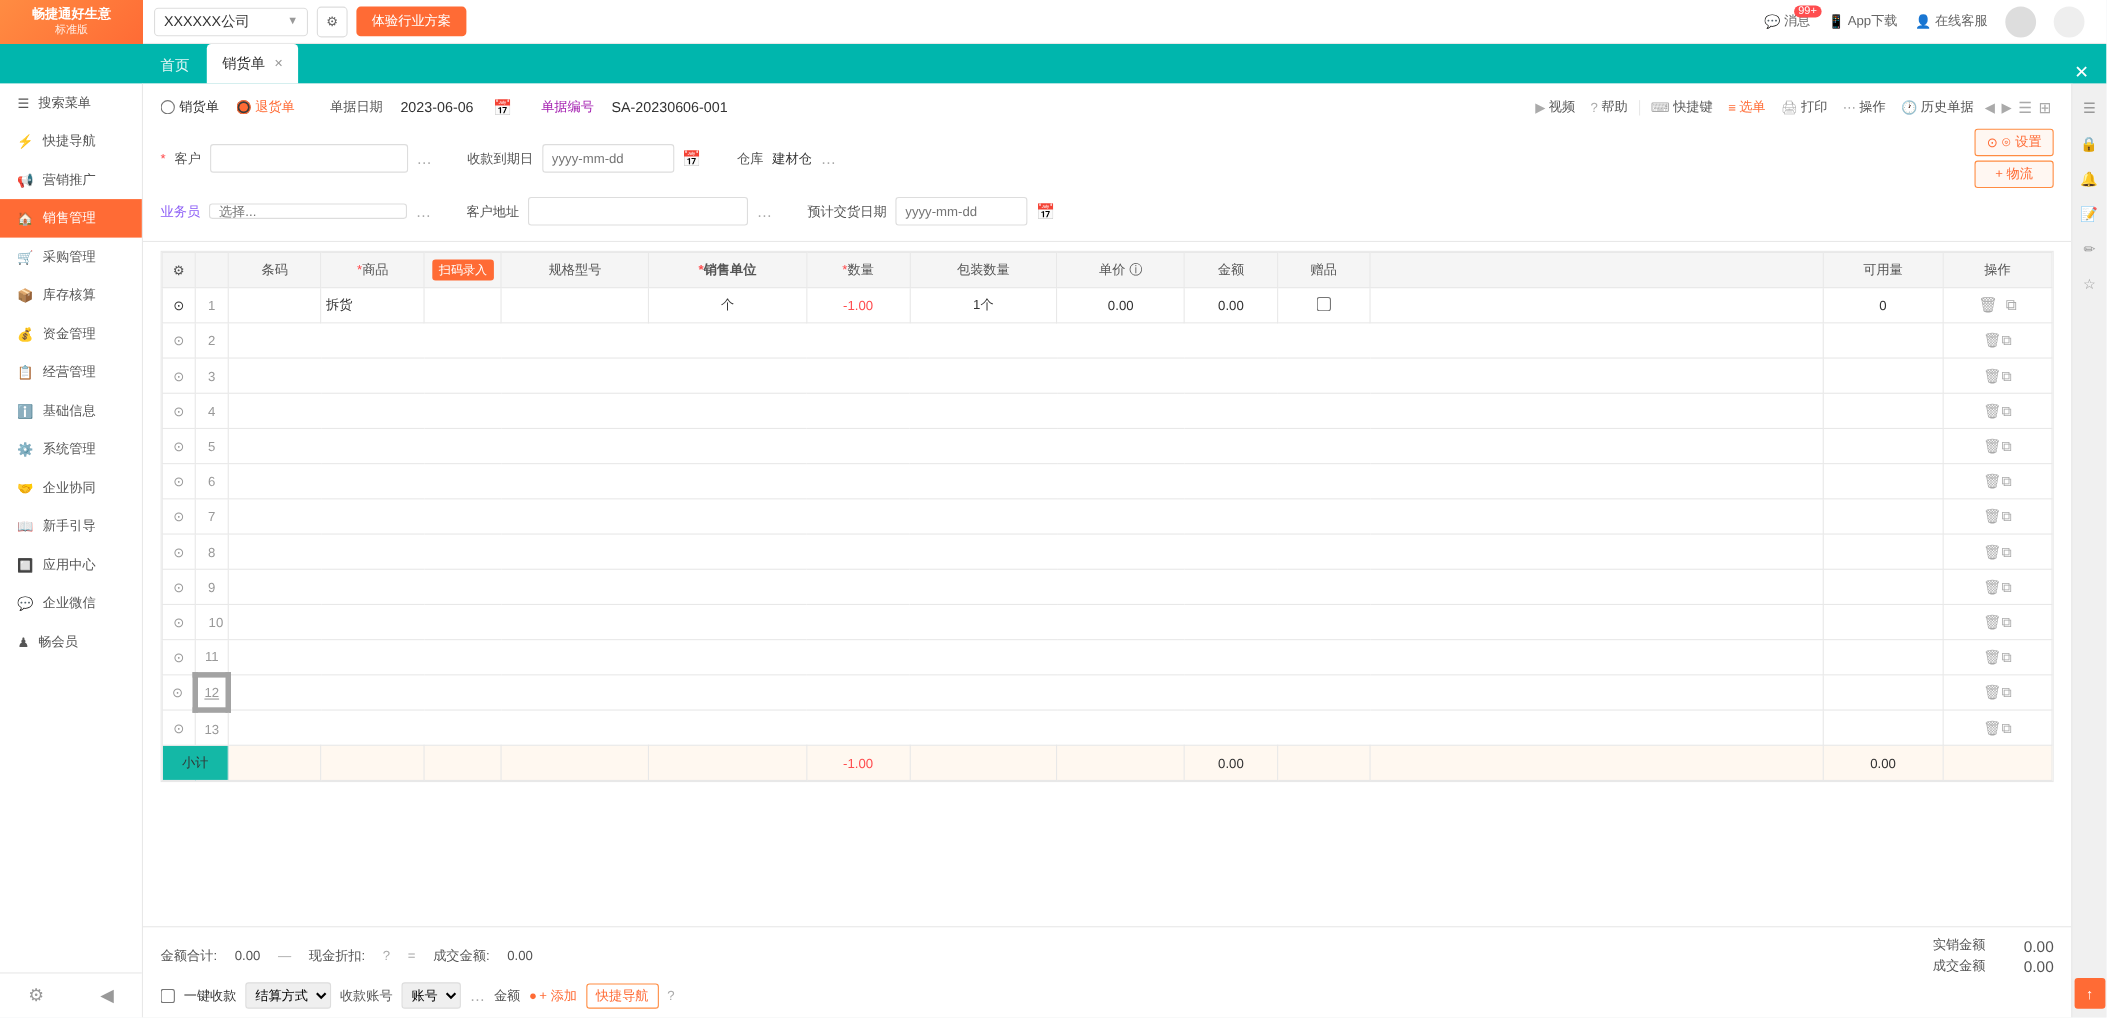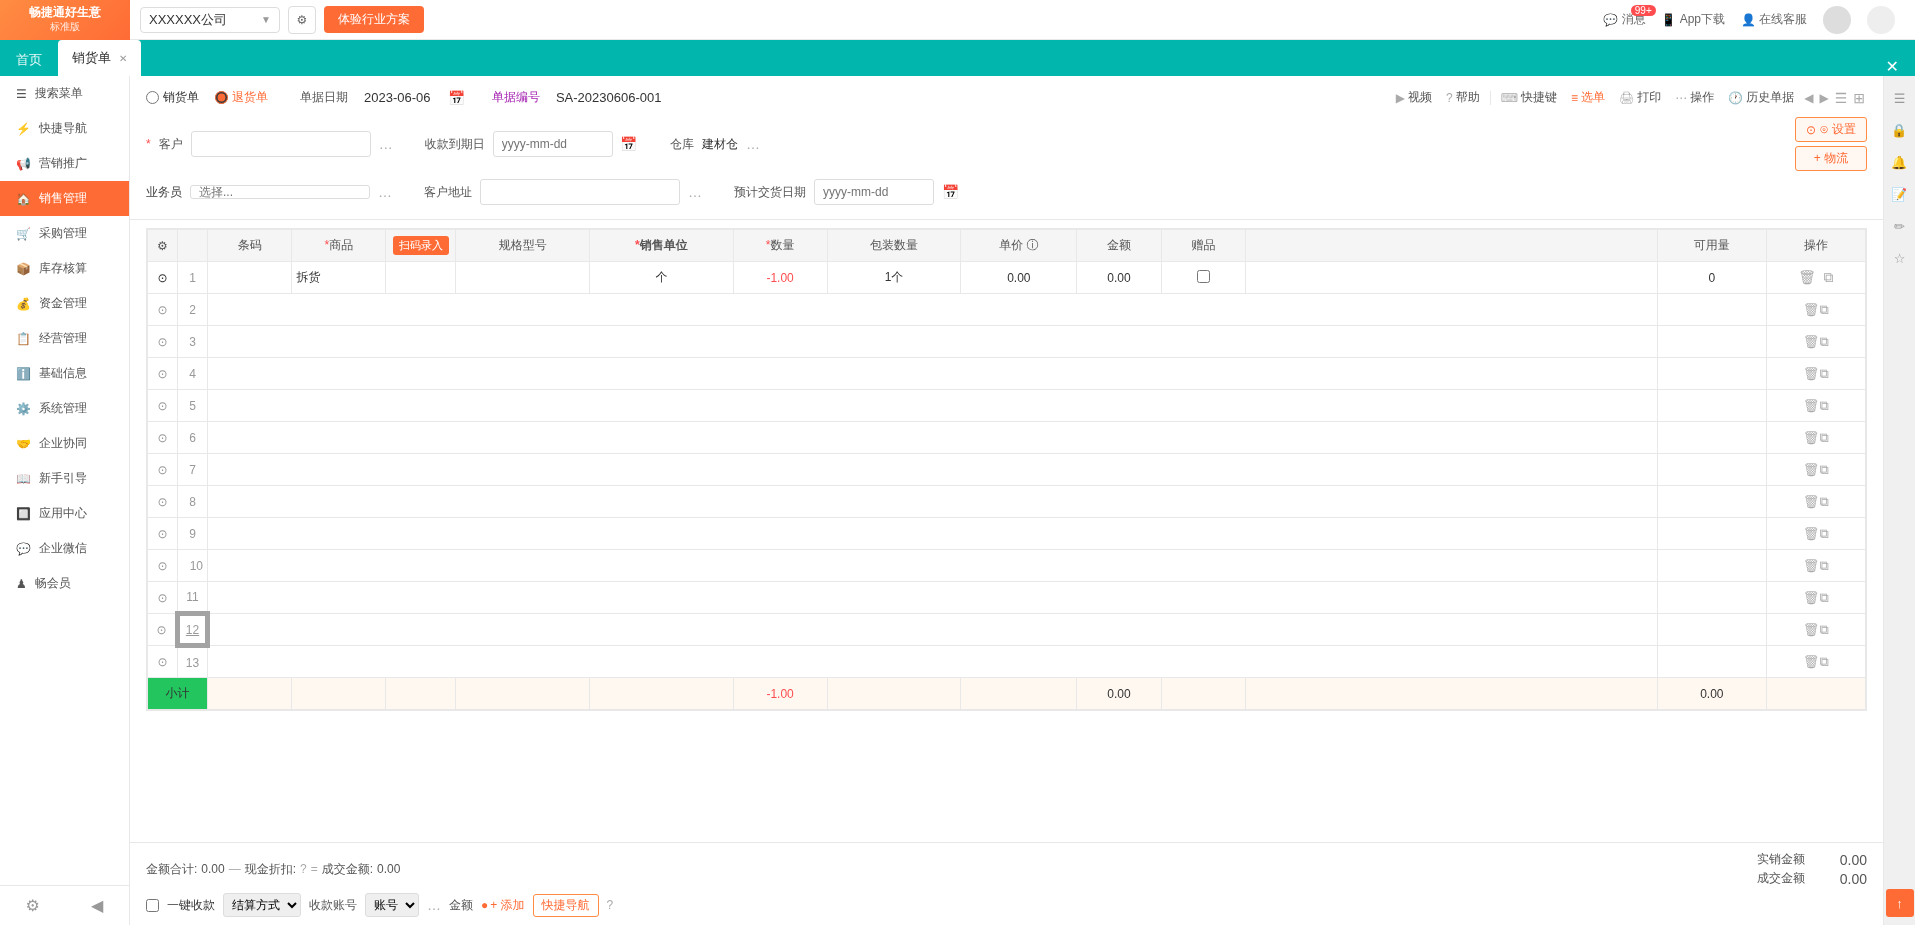--- a/index.html
+++ b/index.html
@@ -55,21 +55,21 @@
       <div style="cursor:pointer; color:#666; font-size:12px; display:flex; align-items:center; gap:3px;">
         <span>👤</span>
         <span>在线客服</span>
       </div>
       <div style="width:28px; height:28px; border-radius:50%; background:#ddd; cursor:pointer;"></div>
       <div style="width:28px; height:28px; border-radius:50%; background:#eee; cursor:pointer;"></div>
     </div>
   </div>
 </div>
 
-<div style="height:36px; background:#00b6ad; display:flex; align-items:flex-end; ">
+<div style="height:36px; background:#00b6ad; display:flex; align-items:flex-end; padding-left:130px;">
   <div style="height:32px; padding:0 16px; display:flex; align-items:center; cursor:pointer; color:rgba(255,255,255,0.9); font-size:13px;">
     <span>首页</span>
   </div>
   <div style="height:36px; padding:0 14px; display:flex; align-items:center; cursor:pointer; background:#fff; color:#333; font-size:13px; border-radius:4px 4px 0 0; gap:8px;">
     <span>销货单</span>
     <span style="font-size:10px; color:#999; cursor:pointer;">✕</span>
   </div>
   <div style="margin-left:auto; color:#fff; cursor:pointer; padding:0 16px; font-size:16px; display:flex; align-items:center;">✕</div>
 </div>
 
@@ -214,21 +214,21 @@
             <span>⊙</span>
             <span>⊙ 设置</span>
           </button>
           <button style="background:#fff7f2; border:1px solid #ff8c42; color:#ff6b35; border-radius:3px; padding:3px 10px; cursor:pointer; font-size:12px;">
             <span>+ 物流</span>
           </button>
         </div>
       </div>
 
       <div style="display:flex; align-items:center; gap:8px; margin-bottom:8px;">
-        <span style="font-size:12px; color:#404040;">业务员</span>
+        <span style="font-size:12px; color:#8b5cf6;">业务员</span>
         <input style="border: 1px solid rgb(221, 221, 221); border-radius: 3px; padding: 3px 8px; font-size: 12px; width: 180px; height: 14px;" placeholder="选择...">
         <button style="border:none; background:none; cursor:pointer; color:#aaa; font-size:14px;">…</button>
         <span style="font-size:12px; color:#555; margin-left:24px;">客户地址</span>
         <input style="border: 1px solid rgb(221, 221, 221); border-radius: 3px; padding: 3px 8px; font-size: 12px; width: 200px; height: 26px;">
         <button style="border:none; background:none; cursor:pointer; color:#aaa; font-size:14px;">…</button>
         <span style="font-size:12px; color:#555; margin-left:24px;">预计交货日期</span>
         <input style="border: 1px solid rgb(221, 221, 221); border-radius: 3px; padding: 3px 8px; font-size: 12px; width: 120px; height: 26px;" placeholder="yyyy-mm-dd">
         <button style="border:none; background:none; cursor:pointer; color:#aaa; font-size:14px;">📅</button>
       </div>
 
@@ -360,42 +360,42 @@
               </tr>
             <tr>
                 <td style="border:1px solid #e8e8e8; text-align:center; color:#999; padding:4px;">⊙</td>
                 <td style="border:1px solid #e8e8e8; text-align:center; color:#999; padding:4px;">13</td>
                 <td style="border:1px solid #e8e8e8; height:30px;" colspan="11"></td>
                 <td style="border:1px solid #e8e8e8;"></td>
                 <td style="border:1px solid #e8e8e8; text-align:center; padding:4px;"><button style="border:none;background:none;cursor:pointer;color:#aaa;font-size:13px;">🗑</button><button style="border:none;background:none;cursor:pointer;color:#aaa;font-size:13px;">⧉</button></td>
               </tr>
 
             <tr style="background:#fff8f0;">
-              <td colspan="2" style="border:1px solid #e8e8e8; text-align:center; padding:6px; background:#22c55e; font-weight:500;">小计</td>
+              <td colspan="2" style="border:1px solid #e8e8e8; text-align:center; padding:6px; background:#14b8a6; font-weight:500;">小计</td>
               <td style="border:1px solid #e8e8e8; background:#fff8f0;"></td>
               <td style="border:1px solid #e8e8e8; background:#fff8f0;"></td>
               <td style="border:1px solid #e8e8e8; background:#fff8f0;"></td>
               <td style="border:1px solid #e8e8e8; background:#fff8f0;"></td>
               <td style="border:1px solid #e8e8e8; background:#fff8f0;"></td>
               <td style="border:1px solid #e8e8e8; text-align:center; color:#ff4d4f; background:#fff8f0; padding:6px;">-1.00</td>
               <td style="border:1px solid #e8e8e8; background:#fff8f0;"></td>
               <td style="border:1px solid #e8e8e8; background:#fff8f0;"></td>
               <td style="border:1px solid #e8e8e8; text-align:center; background:#fff8f0; padding:6px;">0.00</td>
               <td style="border:1px solid #e8e8e8; background:#fff8f0;"></td>
               <td style="border:1px solid #e8e8e8; background:#fff8f0;"></td>
               <td style="border:1px solid #e8e8e8; text-align:center; background:#fff8f0; padding:6px;">0.00</td>
               <td style="border:1px solid #e8e8e8; background:#fff8f0;"></td>
             </tr>
           </tbody>
         </table>
       </div>
     </div>
 
     <div style="background:#fff; padding:8px 16px; border-top:1px solid #e8e8e8;">
-      <div style="display:flex; align-items:center; gap:4px; font-size:12px; color:#555; margin-bottom:6px;">
+      <div style="display:flex; align-items:center; gap:16px; font-size:12px; color:#555; margin-bottom:6px;">
         <span>金额合计:</span>
         <span style="font-weight:500;">0.00</span>
         <span style="color:#aaa;">—</span>
         <span>现金折扣:</span>
         <button style="border:none;background:none;cursor:pointer;color:#aaa;font-size:12px;">?</button>
         <span style="color:#aaa;">=</span>
         <span>成交金额:</span>
         <span style="font-weight:500;">0.00</span>
 
         <div style="margin-left:auto; text-align:right;">

